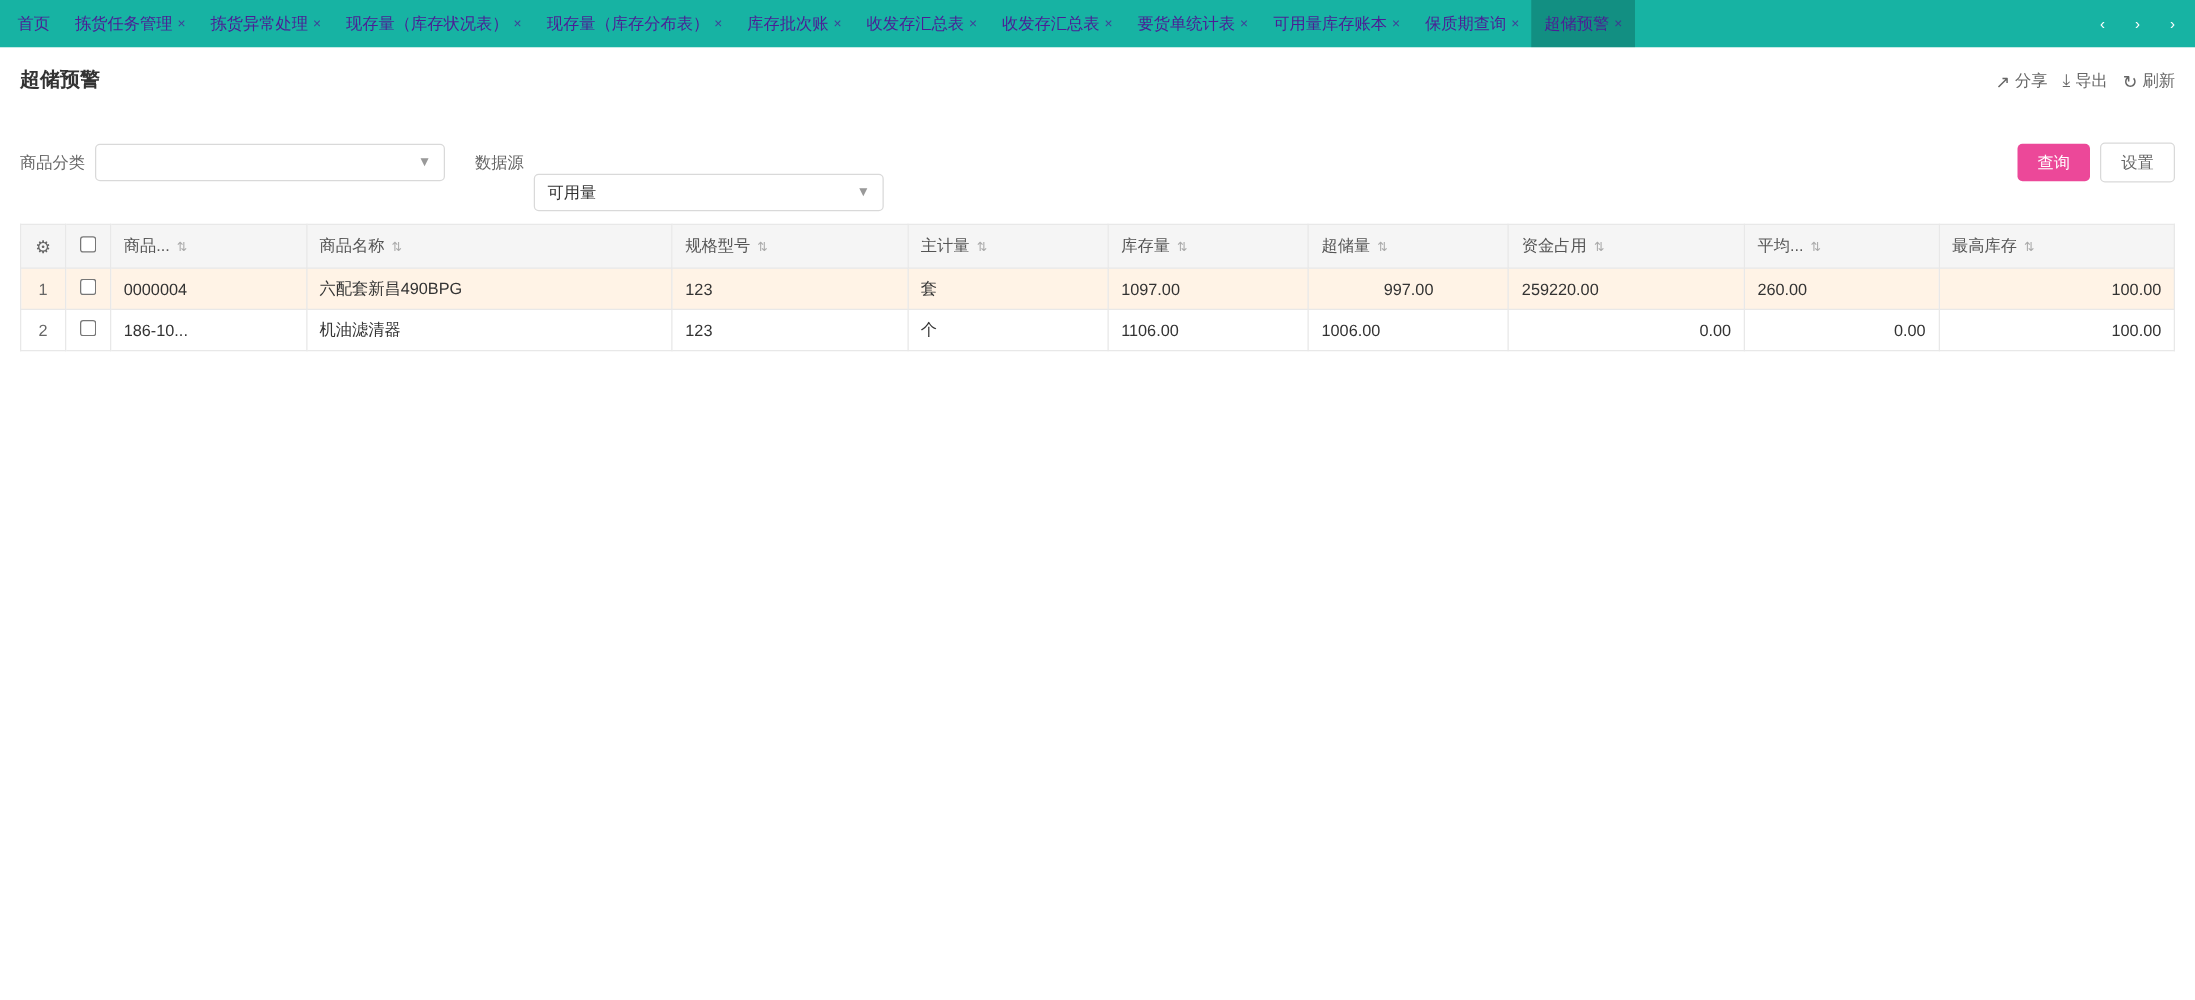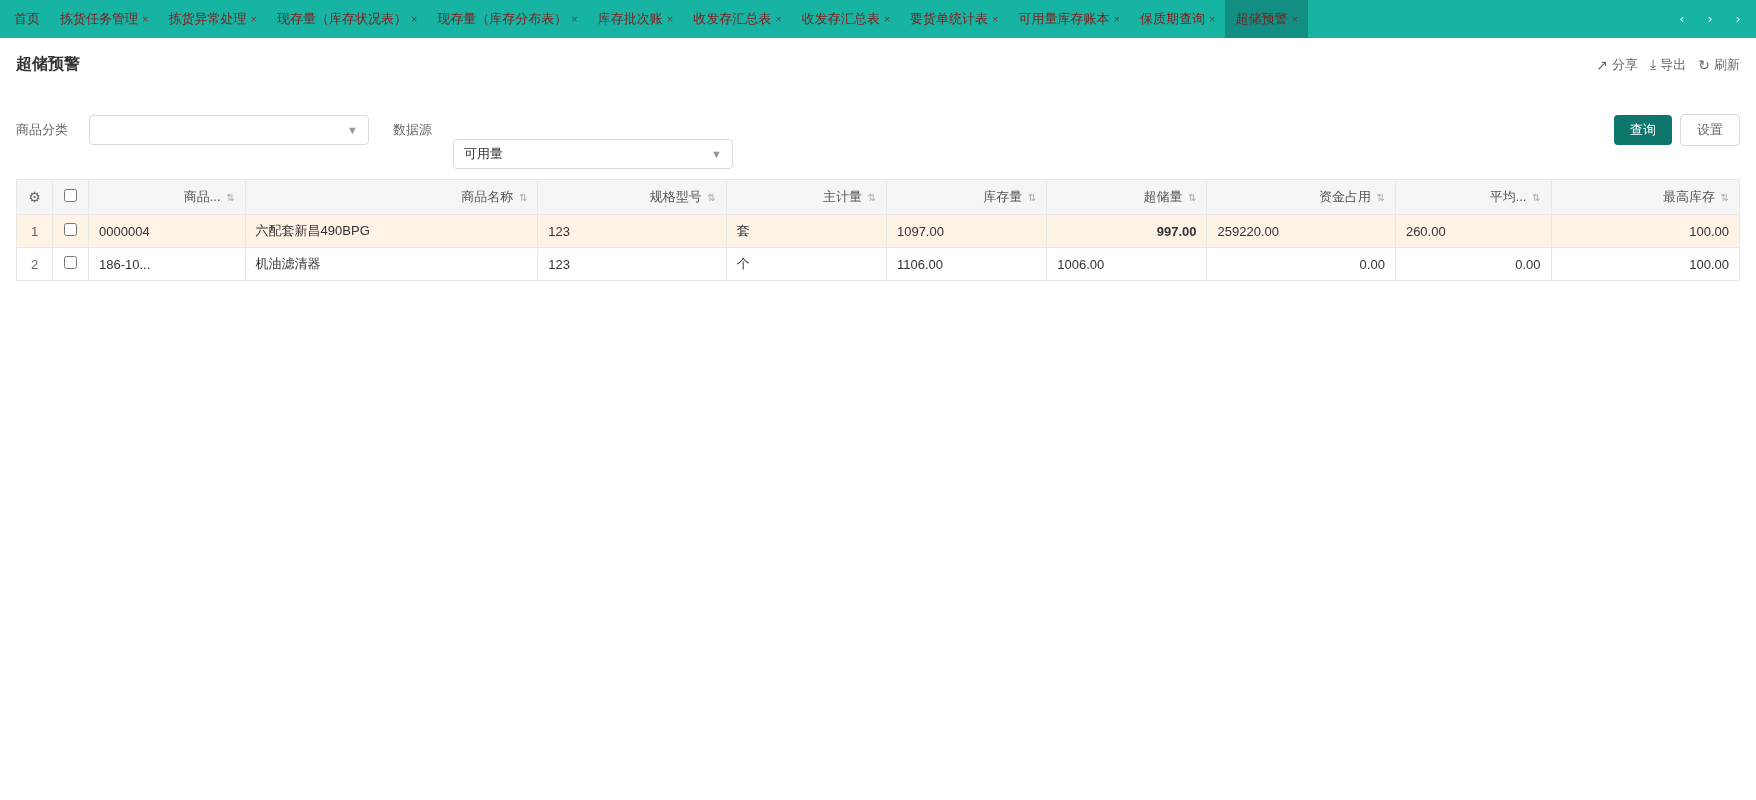--- a/index.html
+++ b/index.html
@@ -13,21 +13,21 @@
       height: 38px;
       padding: 0 4px;
       overflow: hidden;
       white-space: nowrap;
     }
     .nav-item {
       display: inline-flex;
       align-items: center;
       padding: 11px 10px;
       height: 38px;
-      color: #7f1d1d;
+      color: #4c1d95;
       font-size: 13px;
       cursor: pointer;
       flex-shrink: 0;
     }
     .nav-item.active { background: rgba(0,0,0,0.15); }
     .nav-close {
       margin-left: 4px;
       font-size: 11px;
       opacity: 0.8;
       cursor: pointer;
@@ -72,21 +72,21 @@
       display: inline-flex;
       align-items: center;
       gap: 4px;
       color: #666;
       cursor: pointer;
       font-size: 13px;
     }
     .filter-group {
       display: flex;
       align-items: center;
-      gap: 21px;
+      gap: 8px;
     }
     .filter-label {
       font-size: 13px;
       color: #666;
       white-space: nowrap;
     }
     .filter-select {
       display: inline-flex;
       align-items: center;
       justify-content: space-between;
@@ -95,21 +95,21 @@
       padding: 4px 10px;
       min-width: 200px;
       height: 30px;
       cursor: pointer;
       background: #fff;
       font-size: 13px;
     }
     .filter-select-value { color: #333; }
     .filter-chevron { color: #999; font-size: 11px; margin-left: 8px; }
     .btn-primary {
-      background: #0f766e;
+      background: #ec4899;
       color: #fff;
       border: none;
       border-radius: 4px;
       padding: 6px 16px;
       cursor: pointer;
       font-size: 13px;
     }
     .btn-default {
       background: #fff;
       color: #666;
@@ -123,21 +123,21 @@
     
     .data-table {
       width: 100%;
       border-collapse: collapse;
       font-size: 13px;
     }
     .data-table th {
       background: #f5f5f5;
       border: 1px solid #e8e8e8;
       padding: 8px 10px;
-      text-align: right;
+      text-align: left;
       color: #555;
       font-weight: normal;
       white-space: nowrap;
     }
     .data-table th .sort-icon {
       display: inline-block;
       margin-left: 2px;
       color: #aaa;
       font-size: 10px;
     }
@@ -316,21 +316,21 @@
     <tr class="highlighted">
       <td class="row-num">1</td>
       <td class="checkbox-cell">
         <input type="checkbox" style="">
       </td>
       <td>0000004</td>
       <td>六配套新昌490BPG</td>
       <td>123</td>
       <td>套</td>
       <td style="">1097.00</td>
-      <td style="text-align:right;font-weight:bold;">997.00</td>
+      <td style="text-align:center;">997.00</td>
       <td style="text-align:left;">259220.00</td>
       <td style="text-align:left;">260.00</td>
       <td style="text-align:right;">100.00</td>
     </tr>
         <tr>
       <td class="row-num">2</td>
       <td class="checkbox-cell">
         <input type="checkbox" style="">
       </td>
       <td>186-10...</td>

